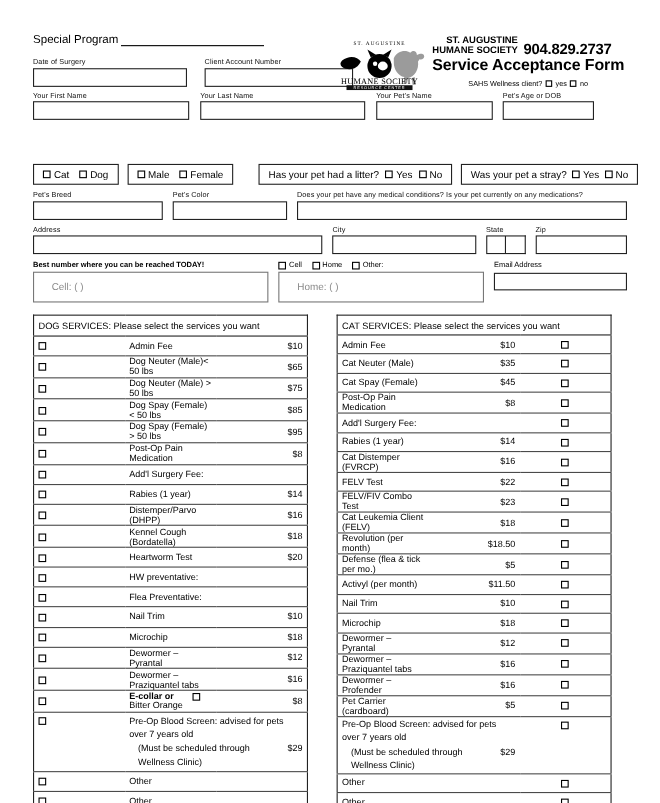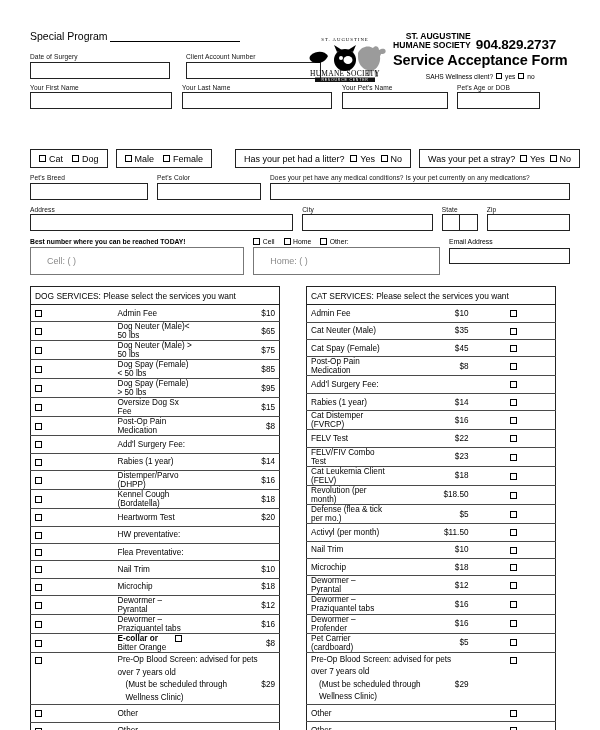--- a/index.html
+++ b/index.html
@@ -29,21 +29,21 @@
   .t1a{font-size:8.6px;font-weight:bold;line-height:9.4px;text-align:right;}
   .t1b{font-size:13.5px;font-weight:bold;line-height:13px;letter-spacing:-0.2px;}
   .t2{font-size:14.5px;font-weight:bold;line-height:16px;text-align:center;margin-top:1px;letter-spacing:-0.1px;}
   .t3{font-size:6.6px;text-align:center;margin-top:5px;display:flex;justify-content:center;align-items:center;gap:3px;}
 
   .cbx{display:inline-block;width:6px;height:6px;border:1px solid #000;box-sizing:border-box;vertical-align:middle;background:#fff;}
   .cbx.b{width:7px;height:7px;border:1.2px solid #000;}
 
   
   .strip{display:flex;gap:8px;margin-top:7px;}
-  .sbox{border:1.3px solid #222;height:19px;display:flex;align-items:center;justify-content:space-between;
+  .sbox{border:1.3px solid #222;height:19px;display:flex;align-items:center;justify-content:flex-end;
         font-size:9px;padding:0 8px;box-sizing:border-box;white-space:nowrap;}
   .sbox span.it{display:inline-flex;align-items:center;gap:3px;}
   .sbox .gap{display:inline-block;width:9px;}
 
   
   .row{display:flex;margin-top:6px;}
 
   
   .phrow{display:flex;margin-top:7px;}
   .ph-lbl{font-size:6.8px;font-weight:bold;margin-bottom:2px;white-space:nowrap;}
@@ -290,25 +290,20 @@
           </tr>
         <tr>
             <td class="c-chk"><span class="cbx b"></span></td>
             <td>Dog Spay (Female) &lt; 50 lbs</td>
             <td class="c-price">$85</td>
           </tr>
         <tr>
             <td class="c-chk"><span class="cbx b"></span></td>
             <td>Dog Spay (Female) &gt; 50 lbs</td>
             <td class="c-price">$95</td>
-          </tr>
-        <tr>
-            <td class="c-chk"><span class="cbx b"></span></td>
-            <td>Oversize Dog Sx Fee</td>
-            <td class="c-price">$15</td>
           </tr>
         <tr>
             <td class="c-chk"><span class="cbx b"></span></td>
             <td>Post-Op Pain Medication</td>
             <td class="c-price">$8</td>
           </tr>
         <tr>
             <td class="c-chk"><span class="cbx b"></span></td>
             <td>Add'l Surgery Fee:</td>
             <td class="c-price"></td>

